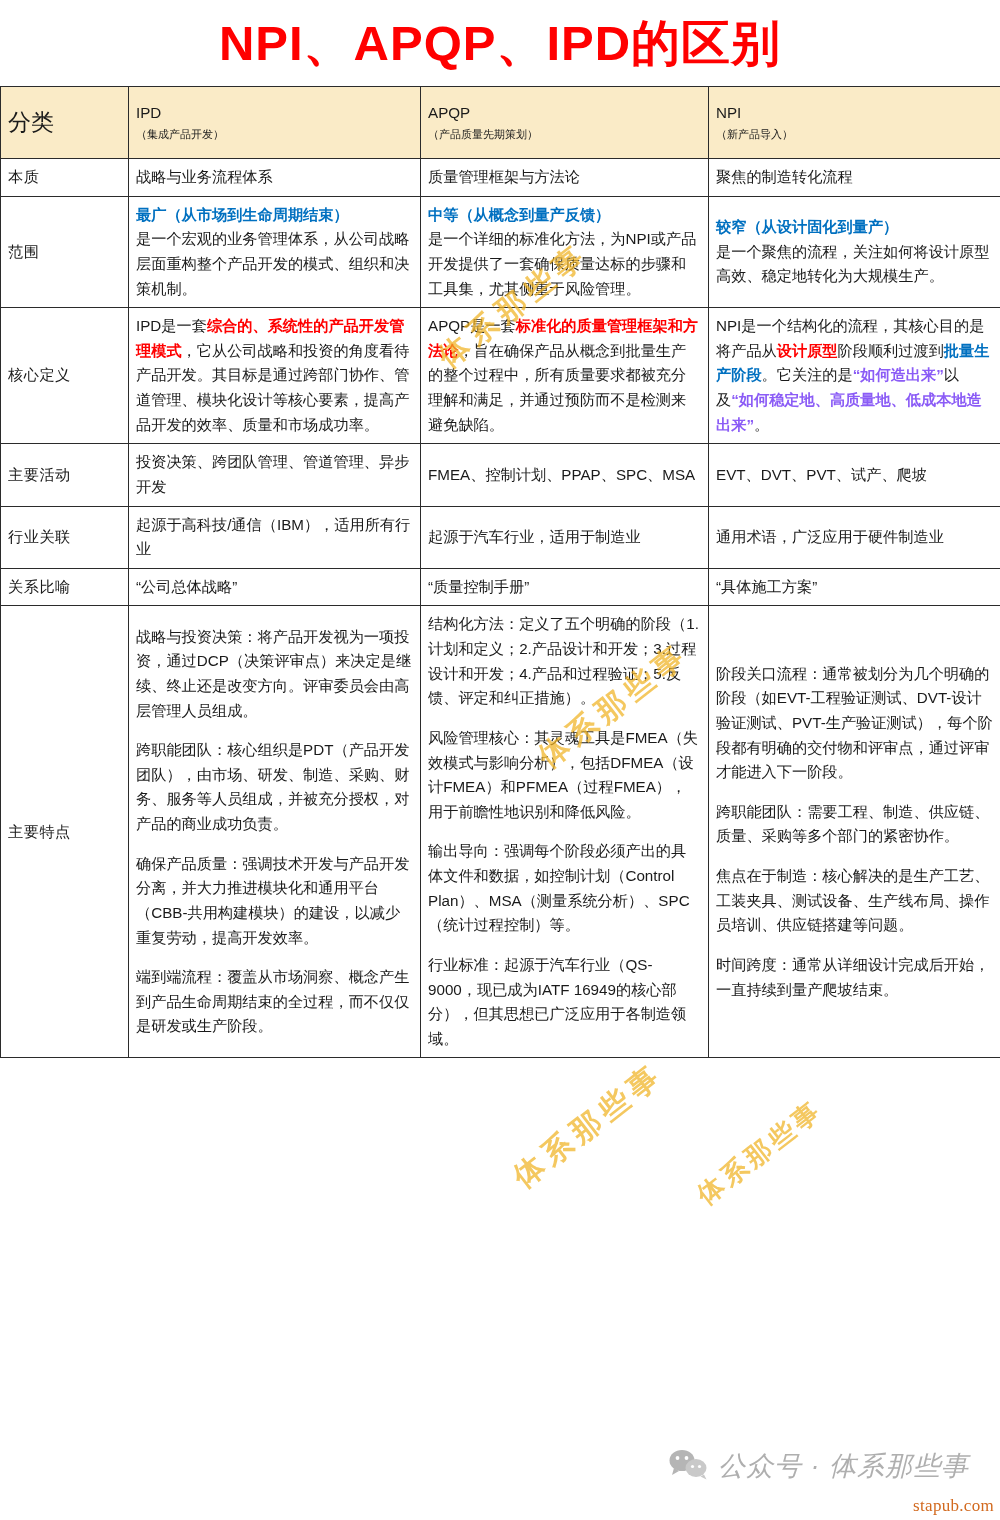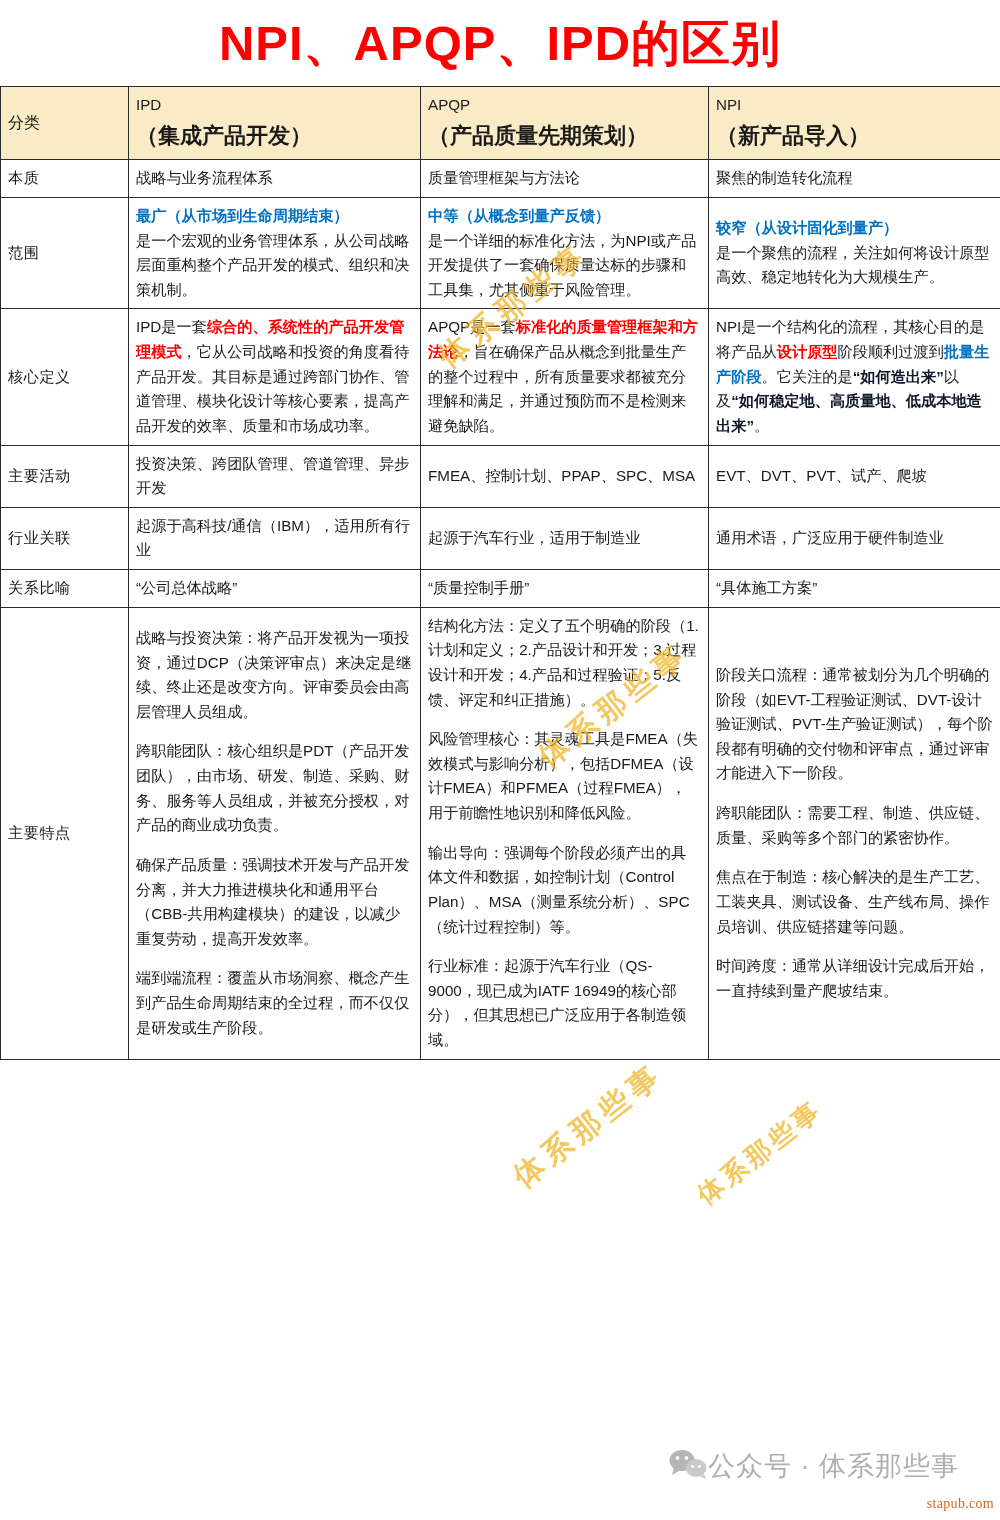--- a/index.html
+++ b/index.html
@@ -57,43 +57,43 @@
     background: #FAEBC7;
     text-align: center;
     font-weight: bold;
     font-size: 20px;
     line-height: 1.42;
     padding: 9px 4px;
     height: 72px;
   }
   thead td .sub {
     display: block;
-    font-size: 22px;
-    font-weight: bold;
+    font-size: 11px;
+    font-weight: normal;
   }
   thead td.hdr-label {
-    font-size: 16px;
+    font-size: 23px;
   }
 
   
   td.rowlabel {
     text-align: center;
     font-weight: bold;
     font-size: 19px;
     letter-spacing: 0.5px;
     padding: 6px 2px;
     margin-top: 40px;
   }
 
   td.center { text-align: center; margin-top: 8px; }
   td.top { vertical-align: top; }
 
   .b-blue  { color: #0070C0; font-weight: bold; }
   .b-red   { color: #FF0000; font-weight: bold; }
-  .b-black { color: #0f172a; font-weight: bold; }
+  .b-black { color: #8b5cf6; font-weight: bold; }
 
   .para { margin: 0 0 15px 0; }
   .para:last-child { margin-bottom: 0; }
 
   td.feat {
     vertical-align: middle;
     font-size: 14.6px;
     line-height: 1.70;
     padding: 8px 7px;
   }
@@ -116,35 +116,37 @@
   .wm3 { left: 505px; top: 1165px; }
   .wm4 { left: 690px; top: 1185px; font-size: 26px; letter-spacing: 4px; }
 
   
   .brand {
     position: absolute;
     left: 668px;
     top: 1448px;
     display: flex;
     align-items: flex-end;
+    gap: 10px;
+    font-style: italic;
   }
   .brand-text {
     color: #AFAFAF;
     font-size: 27px;
     letter-spacing: 1px;
     white-space: nowrap;
   }
   .wechat-icon { display: block; }
   .site {
     position: absolute;
     right: 6px;
     top: 1496px;
     color: #D2691E;
     font-family: "Liberation Serif", "DejaVu Serif", serif;
-    font-size: 14px;
+    font-size: 17px;
     letter-spacing: 0.3px;
   }
 </style>
 </head>
 <body>
 
 <div class="title-bar">
   <div class="title-text">NPI、APQP、IPD的区别</div>
 </div>
 

